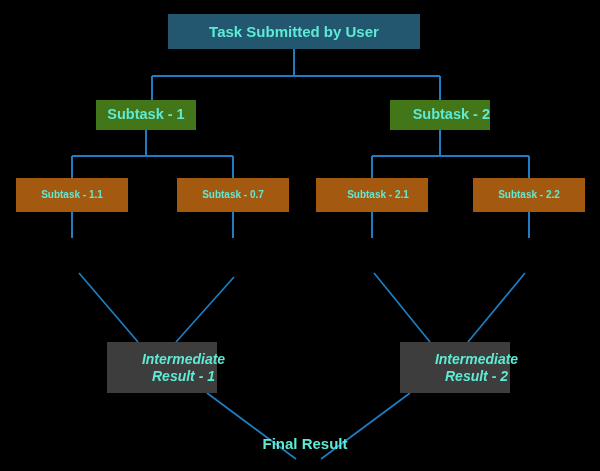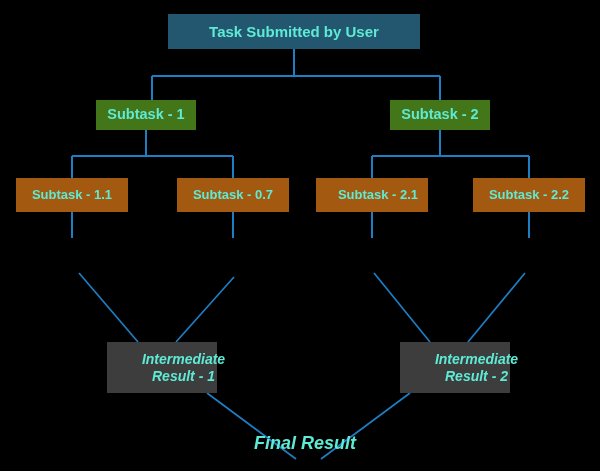--- a/index.html
+++ b/index.html
@@ -41,36 +41,35 @@
     font-size: 15px;
     font-weight: 700;
   }
   .node-sub1 {
     background: #437519;
     font-size: 14.5px;
     font-weight: 700;
   }
   .node-sub2 {
     background: #a35a10;
-    font-size: 13px;
+    font-size: 10px;
     font-weight: 700;
     justify-content: center;
   }
   .node-inter {
     background: #3d3d3d;
     font-size: 14px;
     font-weight: 700;
     font-style: italic;
     padding-left: 43px;
   }
   .node-final {
     background: transparent;
-    font-size: 18px;
+    font-size: 15px;
     font-weight: 700;
-    font-style: italic;
   }
 </style>
 </head>
 <body>
 
 <div id="canvas" style="background: rgb(0, 0, 0);">
   <svg id="edges" viewBox="0 0 600 471" width="600" height="471">
       <polyline points="294,49 294,76" fill="none" stroke="#1d7ec4" stroke-width="2" shape-rendering="crispEdges"></polyline>
       <polyline points="152,76 440,76" fill="none" stroke="#1d7ec4" stroke-width="2" shape-rendering="crispEdges"></polyline>
       <polyline points="152,76 152,100" fill="none" stroke="#1d7ec4" stroke-width="2" shape-rendering="crispEdges"></polyline>
@@ -90,21 +89,21 @@
       <polyline points="79,273 138,342" fill="none" stroke="#1d7ec4" stroke-width="1.7" shape-rendering="auto"></polyline>
       <polyline points="234,277 176,342" fill="none" stroke="#1d7ec4" stroke-width="1.7" shape-rendering="auto"></polyline>
       <polyline points="374,273 430,342" fill="none" stroke="#1d7ec4" stroke-width="1.7" shape-rendering="auto"></polyline>
       <polyline points="525,273 468,342" fill="none" stroke="#1d7ec4" stroke-width="1.7" shape-rendering="auto"></polyline>
       <polyline points="207,393 296,459" fill="none" stroke="#1d7ec4" stroke-width="1.7" shape-rendering="auto"></polyline>
       <polyline points="410,393 321,459" fill="none" stroke="#1d7ec4" stroke-width="1.7" shape-rendering="auto"></polyline>
     </svg>
   <div id="nodes">
       <div class="node node-root" style="left: 168px; top: 14px; width: 252px; height: 35px; background: rgb(35, 86, 111);"><span>Task Submitted by User</span></div>
       <div class="node node-sub1" style="left: 96px; top: 100px; width: 100px; height: 30px; background: rgb(67, 117, 25);"><span>Subtask - 1</span></div>
-      <div class="node node-sub1" style="left: 390px; top: 100px; width: 100px; height: 30px; background: rgb(67, 117, 25);"><span>Subtask - 2</span></div>
+      <div class="node node-sub1" style="left: 390px; top: 100px; width: 100px; height: 30px; background: rgb(67, 117, 25); justify-content: flex-end;"><span>Subtask - 2</span></div>
       <div class="node node-sub2" style="left: 16px; top: 178px; width: 112px; height: 34px; background: rgb(163, 90, 16);"><span>Subtask - 1.1</span></div>
       <div class="node node-sub2" style="left: 177px; top: 178px; width: 112px; height: 34px; background: rgb(163, 90, 16);"><span>Subtask - 0.7</span></div>
       <div class="node node-sub2" style="left: 316px; top: 178px; width: 112px; height: 34px; background: rgb(163, 90, 16); padding-left: 12px;"><span>Subtask - 2.1</span></div>
       <div class="node node-sub2" style="left: 473px; top: 178px; width: 112px; height: 34px; background: rgb(163, 90, 16);"><span>Subtask - 2.2</span></div>
       <div class="node node-inter" style="left: 107px; top: 342px; width: 110px; height: 51px; background: rgb(61, 61, 61);"><span>Intermediate
 Result - 1</span></div>
       <div class="node node-inter" style="left: 400px; top: 342px; width: 110px; height: 51px; background: rgb(61, 61, 61);"><span>Intermediate
 Result - 2</span></div>
       <div class="node node-final" style="left: 245px; top: 430px; width: 120px; height: 28px;"><span>Final Result</span></div>
     </div>

